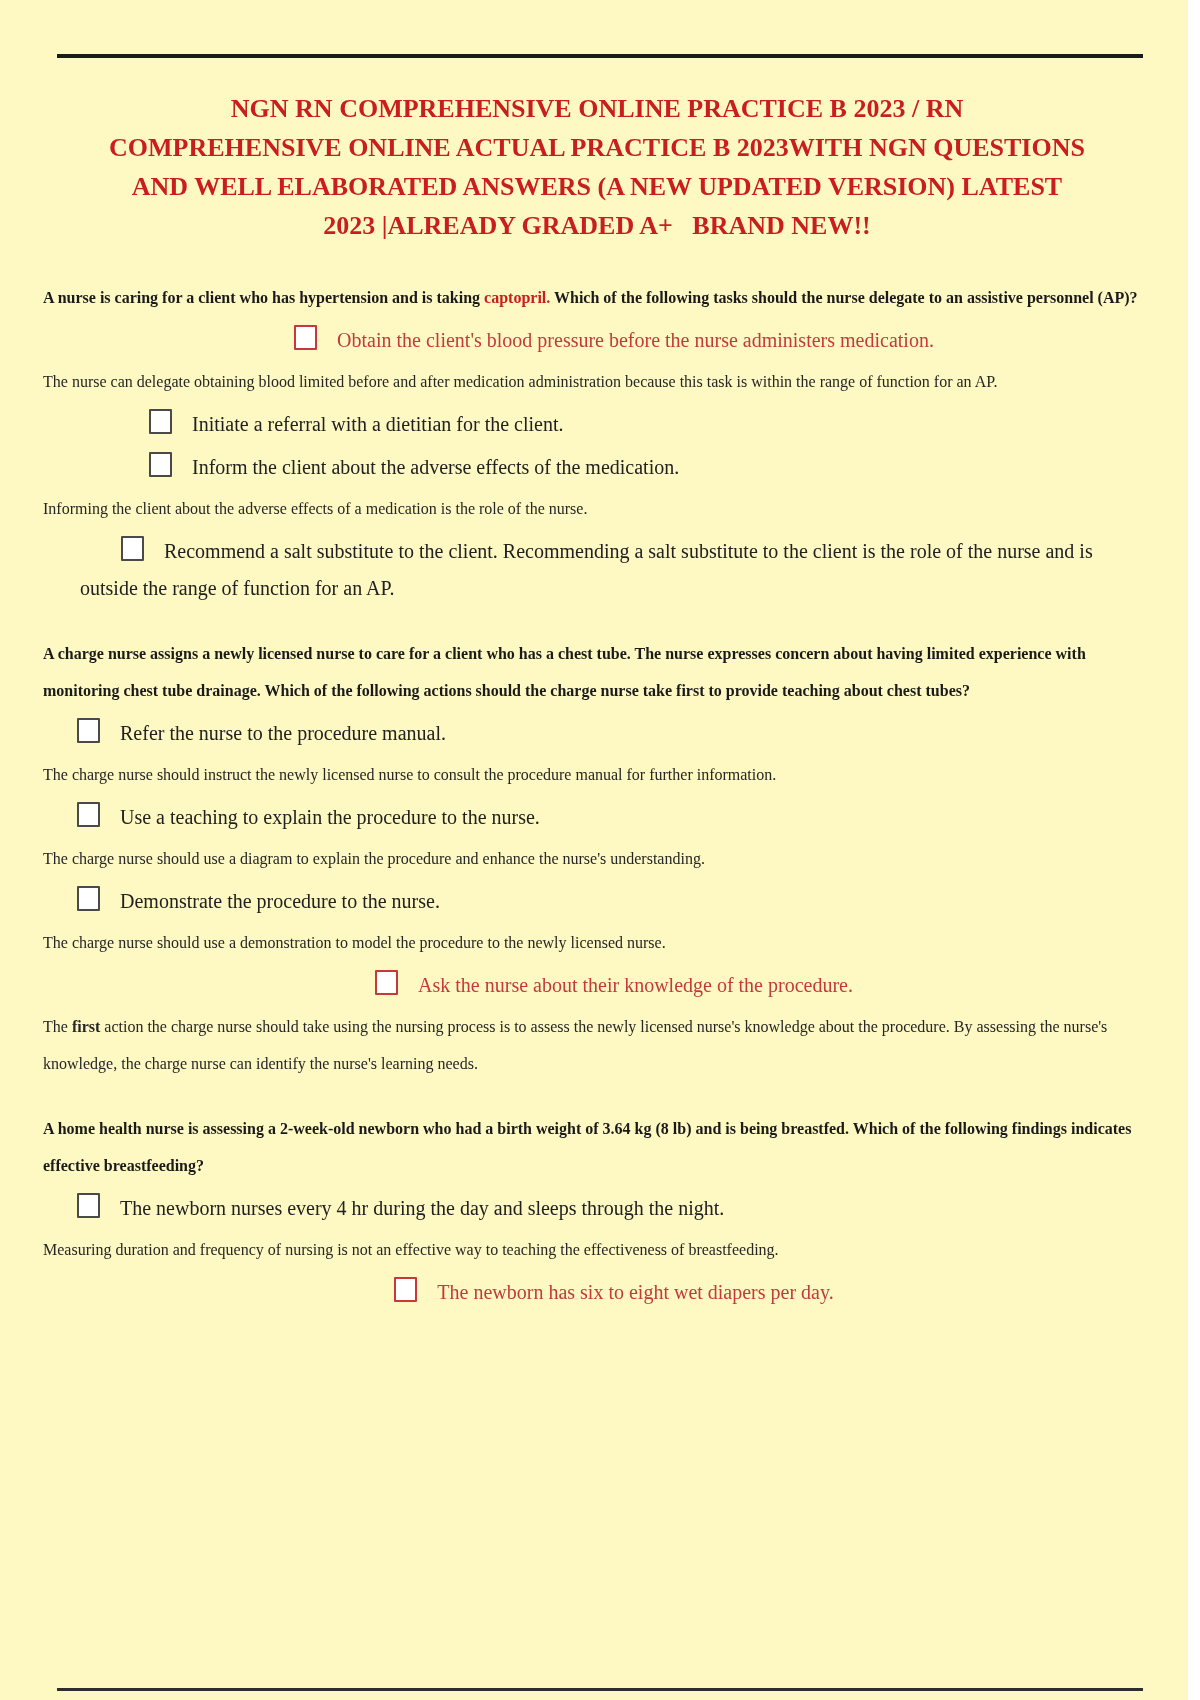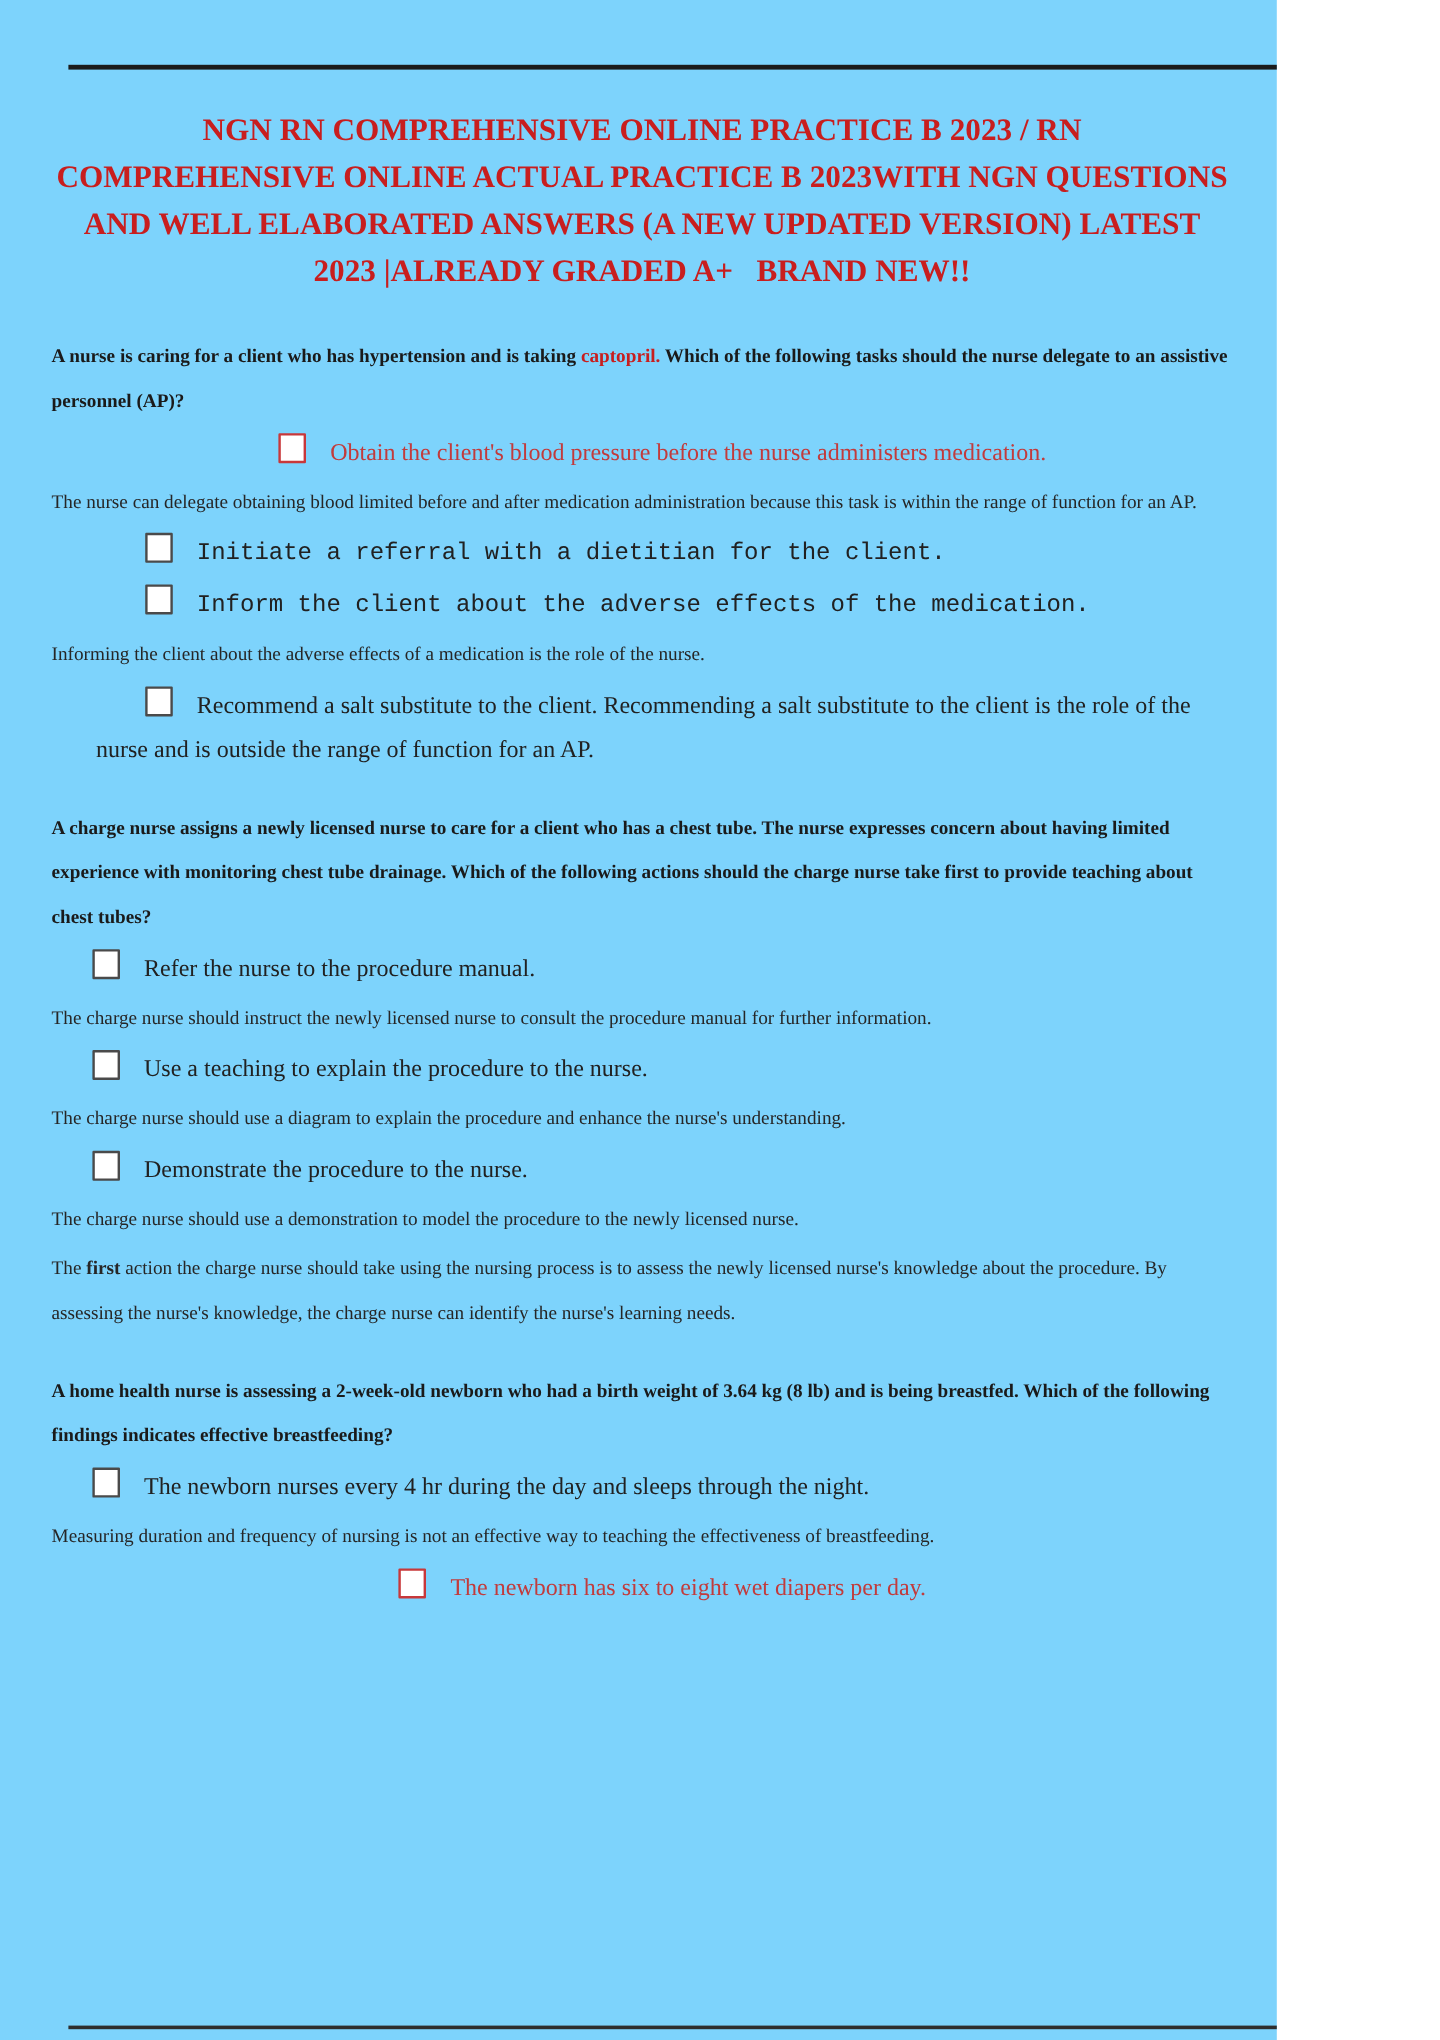--- a/index.html
+++ b/index.html
@@ -1,20 +1,20 @@
 <!DOCTYPE html>
 <html><head>
 <meta charset="utf-8">
 <style>
   html,body{margin:0;padding:0;background:#ffffff;}
   .page{
     position:relative;
-    width:1064px;
+    width:1188px;
     height:1700px;
-    background:#7dd3fc;
+    background:#fef9c3;
     font-family:"Liberation Serif", serif;
     color:#1e1e1e;
     overflow:hidden;
   }
   .rule{position:absolute;left:57px;width:1086px;background:#1b1b1b;}
   .rule-top{top:54px;height:4px;}
   .rule-bottom{top:1688px;height:3px;background:#2e2e2e;}
   .content{padding:0 37px 0 43px;}
   .title{
     margin:89px 0 0 0;
@@ -33,21 +33,21 @@
   .question{margin:0;}
   .qgap{margin-top:28px;}
   .first-stem{margin-top:34px;}
   .option{
     font-size:20px;
     line-height:37px;
     margin:6px 0 4px 0;
     color:#212121;
   }
   .lvl1{margin-left:34px;}
-  .lvl2{margin-left:78px;font-family:Liberation Mono, monospace;}
+  .lvl2{margin-left:106px;}
   .hang{margin-left:37px;text-indent:41px;}
   .cb{
     display:inline-block;
     width:19px;
     height:21px;
     border:2px solid #4a4a4a;
     background:#ffffff;
     margin-right:20px;
     vertical-align:-3px;
     border-radius:1px;
@@ -90,20 +90,21 @@
 
       <div class="option lvl1"><span class="cb"></span><span class="opt-label">Refer the nurse to the procedure manual.</span></div>
       <p class="exp">The charge nurse should instruct the newly licensed nurse to consult the procedure manual for further information.</p>
 
       <div class="option lvl1"><span class="cb"></span><span class="opt-label">Use a teaching to explain the procedure to the nurse.</span></div>
       <p class="exp">The charge nurse should use a diagram to explain the procedure and enhance the nurse's understanding.</p>
 
       <div class="option lvl1"><span class="cb"></span><span class="opt-label">Demonstrate the procedure to the nurse.</span></div>
       <p class="exp">The charge nurse should use a demonstration to model the procedure to the newly licensed nurse.</p>
 
+      <div class="option lvl1 correct"><span class="cb"></span><span class="opt-label">Ask the nurse about their knowledge of the procedure.</span></div>
       <p class="exp"><span>The </span><b>first</b><span> action the charge nurse should take using the nursing process is to assess the newly licensed nurse's knowledge about the procedure. By assessing the nurse's knowledge, the charge nurse can identify the nurse's learning needs.</span></p>
     </section>
 
     <section class="question qgap">
       <p class="stem">A home health nurse is assessing a 2-week-old newborn who had a birth weight of 3.64 kg (8 lb) and is being breastfed. Which of the following findings indicates effective breastfeeding?</p>
 
       <div class="option lvl1"><span class="cb"></span><span class="opt-label">The newborn nurses every 4 hr during the day and sleeps through the night.</span></div>
       <p class="exp">Measuring duration and frequency of nursing is not an effective way to teaching the effectiveness of breastfeeding.</p>
 
       <div class="option lvl1 correct"><span class="cb"></span><span class="opt-label">The newborn has six to eight wet diapers per day.</span></div>

